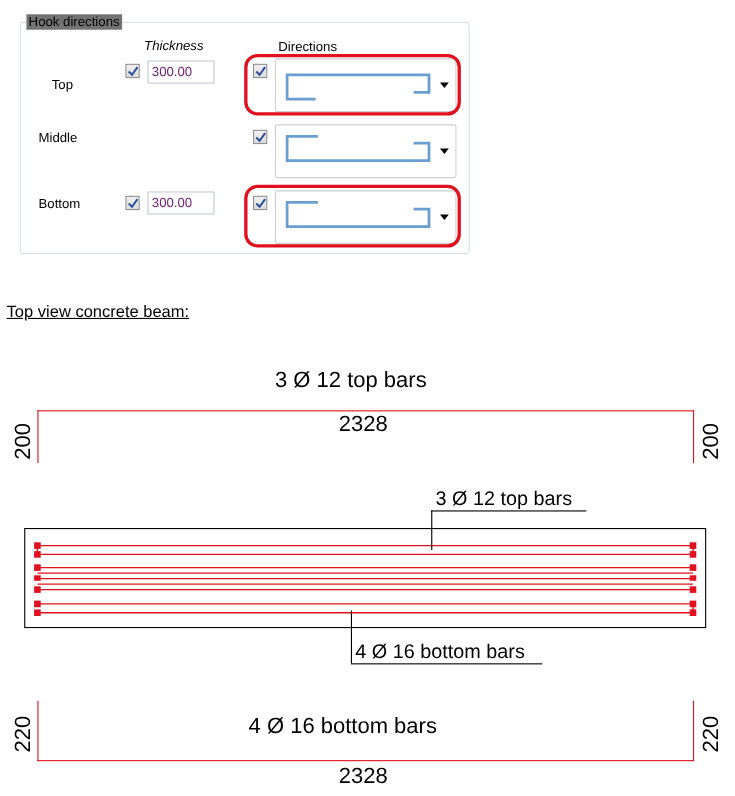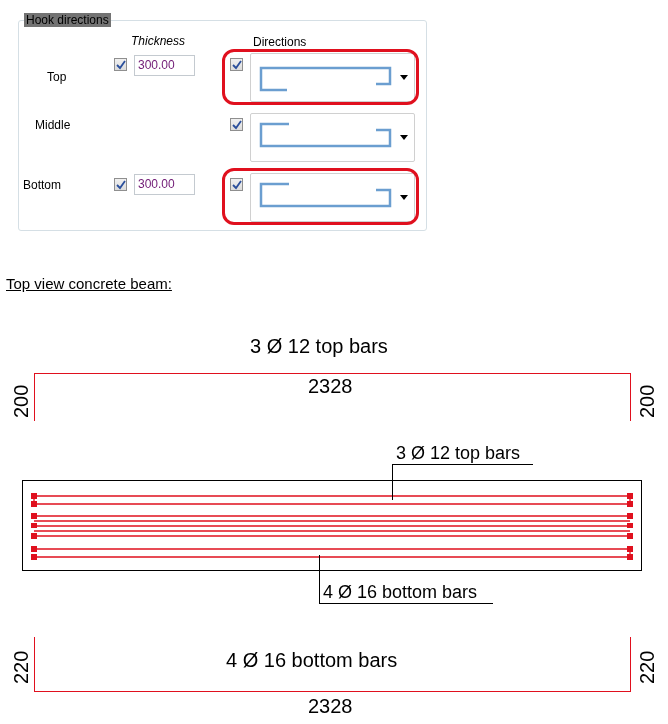--- a/index.html
+++ b/index.html
@@ -67,21 +67,21 @@
       <path d="M1 5 L4 8 L9 1" stroke="#2a4f9c" stroke-width="1.8" fill="none"></path>
     </svg>
 </div>
 <div class="dropdown" style="left:250px;top:113px;">
   <svg width="136" height="34" viewBox="0 0 136 34">
     <path d="M30 5 L2 5 L2 27 L131 27 L131 11 L117 11" stroke="#6b9ed0" stroke-width="2.5" fill="none"></path>
   </svg>
   <span class="arrow"></span>
 </div>
 
-<div class="lbl" style="left:23px;top:178px;">Bottom</div>
+<div class="lbl" style="left:35px;top:178px;">Bottom</div>
 <div class="cb" style="left:114px;top:178px;">
   <svg width="10" height="10" viewBox="0 0 10 10">
       <path d="M1 5 L4 8 L9 1" stroke="#2a4f9c" stroke-width="1.8" fill="none"></path>
     </svg>
 </div>
 <div class="num-input" style="left:134px;top:174px;">300.00</div>
 <div class="cb" style="left:230px;top:178px;">
   <svg width="10" height="10" viewBox="0 0 10 10">
       <path d="M1 5 L4 8 L9 1" stroke="#2a4f9c" stroke-width="1.8" fill="none"></path>
     </svg>

